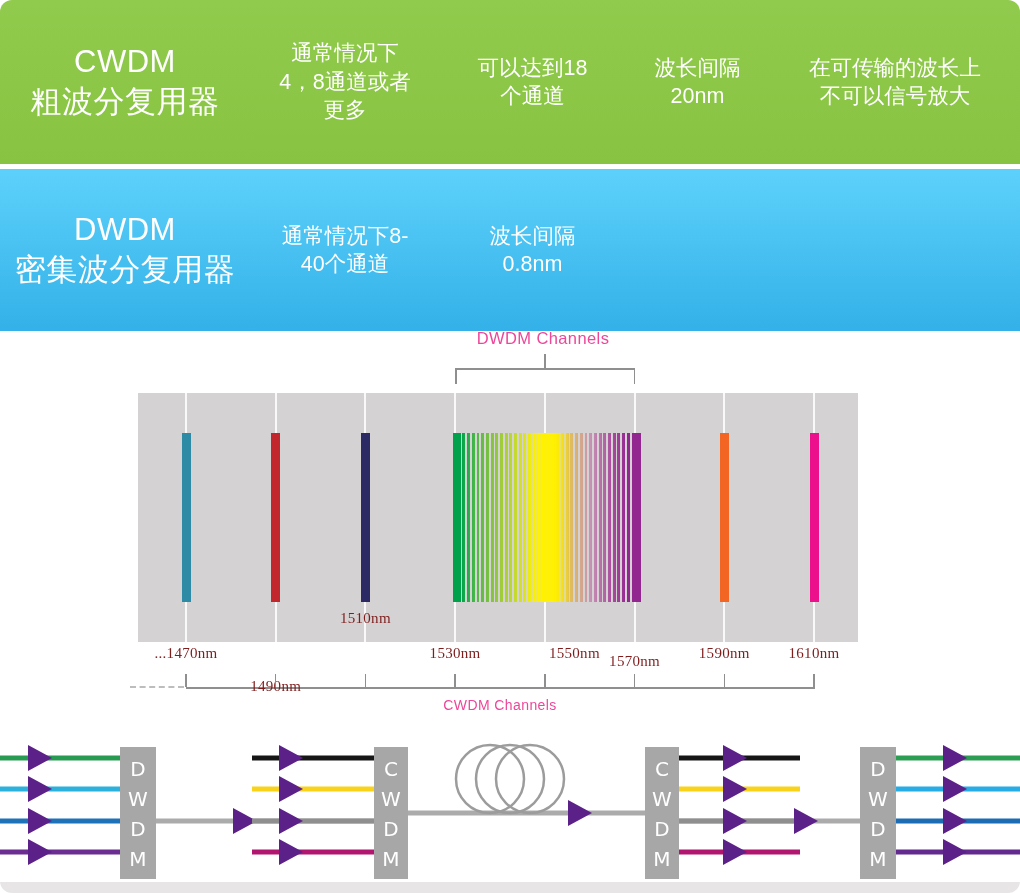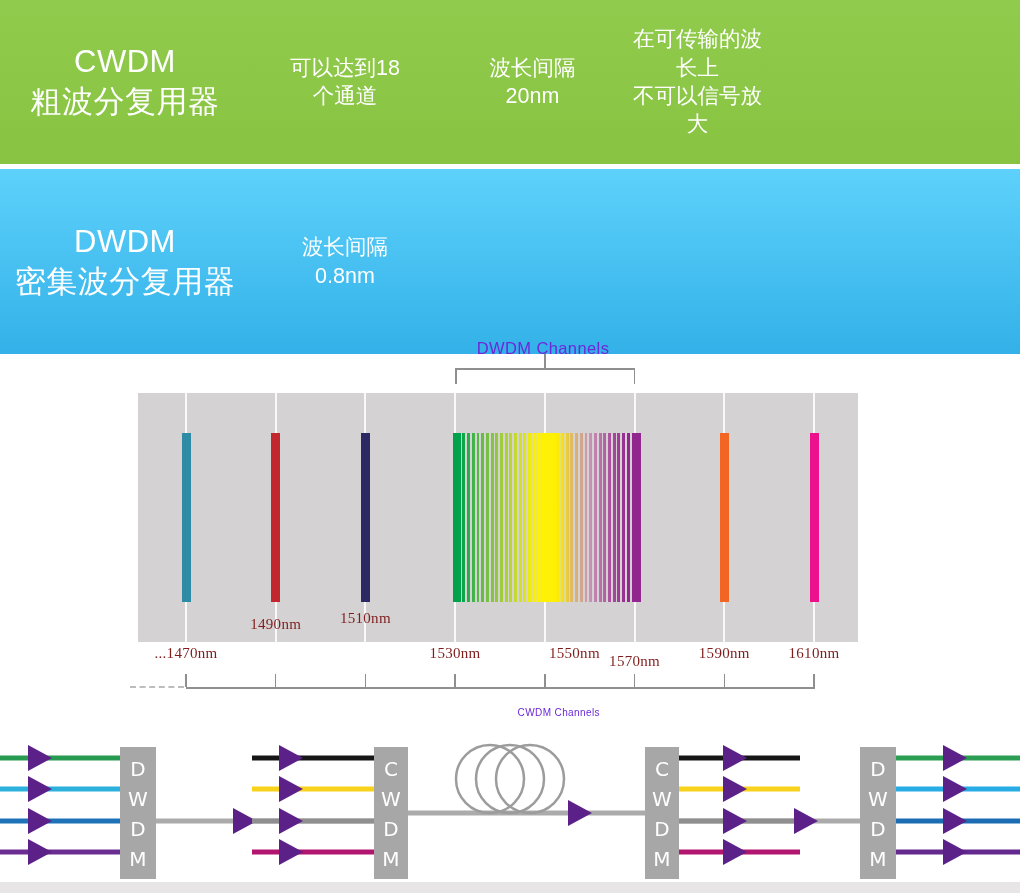--- a/index.html
+++ b/index.html
@@ -1,32 +1,33 @@
 <!DOCTYPE html>
 <html><head>
 <meta charset="utf-8">
 <style>
   html,body{margin:0;padding:0;background:#ffffff;}
   .stage{
     position:relative;width:1020px;height:893px;overflow:hidden;background:#ffffff;
     font-family:"Liberation Sans","DejaVu Sans",sans-serif;
+    border-radius:12px;
   }
   
   .trow{
     display:grid;grid-template-columns:250px 190px 185px 145px 250px;
     align-items:center;color:#ffffff;text-align:center;
   }
   .trow-cwdm{height:164px;margin-bottom:5px;}
-  .trow-dwdm{height:185px;}
+  .trow-dwdm{height:162px;}
   .tcell{white-space:pre-line;font-size:21.5px;line-height:1.32;padding:0 6px;}
   .tcell.title{font-size:31px;line-height:1.28;letter-spacing:.5px;}
   
   .abs{position:absolute;}
   .bracket{background:#8f8f8f;}
-  .spec-label{color:#6d28d9;font-size:16.5px;letter-spacing:.4px;text-align:center;margin-top:10px;}
+  .spec-label{color:#ec4899;font-size:16.5px;letter-spacing:.4px;text-align:center;}
   .band{background:#d4d2d3;}
   .gridline{background:rgba(253,253,253,.9);}
   .chan-bar{}
   .wl-label{color:#7f1d1d;font-size:15px;letter-spacing:.3px;text-align:center;font-family:Liberation Serif, serif;}
   .dense{
     background:
       linear-gradient(90deg, rgba(255,242,0,0) 38%, rgba(255,242,0,.95) 48%, rgba(255,242,0,.95) 53%, rgba(255,242,0,0) 62%),
       repeating-linear-gradient(90deg, rgba(212,210,211,0) 0px, rgba(212,210,211,0) 2.9px, #d4d2d3 2.9px, #d4d2d3 4.7px),
       linear-gradient(90deg,#00a14b 0%,#00a14b 4%,#4db748 12%,#8dc63f 22%,#cedd2b 35%,#fff200 46%,#ffe800 53%,#ddb768 64%,#c793b4 73%,#aa4f9e 84%,#92278f 93%,#92278f 100%);
   }
@@ -37,30 +38,35 @@
 </style>
 </head>
 <body>
 
 <div class="stage">
 
   <div>
     <div class="trow trow-cwdm" style="background: linear-gradient(rgb(144, 203, 77), rgb(136, 195, 65));">
       <div class="tcell title">CWDM
 粗波分复用器</div>
+      <div class="tcell">通常情况下
+4，8通道或者
+更多</div>
       <div class="tcell">可以达到18
 个通道</div>
       <div class="tcell">波长间隔
 20nm</div>
       <div class="tcell">在可传输的波长上
 不可以信号放大</div>
     </div>
     <div class="trow trow-dwdm" style="background: linear-gradient(rgb(93, 209, 251), rgb(51, 177, 232));">
       <div class="tcell title">DWDM
 密集波分复用器</div>
+      <div class="tcell">通常情况下8-
+40个通道</div>
       <div class="tcell">波长间隔
 0.8nm</div>
     </div>
   </div>
 
   <div>
     <div class="abs spec-label" style="left:443px;top:329px;width:200px;">DWDM Channels</div>
 
     <div class="abs bracket" style="left:544px;top:354px;width:1.5px;height:14px;"></div>
     <div class="abs bracket" style="left:455px;top:368px;width:180px;height:1.5px;"></div>
@@ -80,21 +86,21 @@
         <div class="abs gridline" style="left: 495.6px; top: 0px; width: 2px; height: 249px;"></div>
         <div class="abs gridline" style="left: 585.3px; top: 0px; width: 2px; height: 249px;"></div>
         <div class="abs chan-bar" style="left: 581.8px; top: 40px; width: 9px; height: 169px; background: rgb(242, 101, 34);"></div>
         <div class="abs gridline" style="left: 675px; top: 0px; width: 2px; height: 249px;"></div>
         <div class="abs chan-bar" style="left: 671.5px; top: 40px; width: 9px; height: 169px; background: rgb(236, 16, 140);"></div>
         <div class="abs dense" style="left:315px;top:40px;width:188px;height:169px;"></div>
       </div>
 
     <div class="abs dashes" style="left:130px;top:686px;width:54px;"></div>
     <div class="abs bracket" style="left:186px;top:687px;width:629px;height:1.5px;"></div>
-    <div class="abs spec-label" style="left:400px;top:697px;width:200px;font-size:10px;text-align:right;">CWDM Channels</div>
+    <div class="abs spec-label" style="left:400px;top:697px;width:200px;font-size:14px;">CWDM Channels</div>
   </div>
 
   <svg class="abs" style="left:0;top:725px;" width="1020" height="168" viewBox="0 0 1020 168">
       <line x1="0" y1="33" x2="120" y2="33" stroke="#279b52" stroke-width="5"></line>
       <polygon points="52,33 28,20 28,46" fill="#5b2188"></polygon>
       <line x1="0" y1="64" x2="120" y2="64" stroke="#2bb1dc" stroke-width="5"></line>
       <polygon points="52,64 28,51 28,77" fill="#5b2188"></polygon>
       <line x1="0" y1="96" x2="120" y2="96" stroke="#1e72b8" stroke-width="5"></line>
       <polygon points="52,96 28,83 28,109" fill="#5b2188"></polygon>
       <line x1="0" y1="127" x2="120" y2="127" stroke="#6b2d91" stroke-width="5"></line>
@@ -138,21 +144,21 @@
       <text fill="#ffffff" font-size="20" text-anchor="middle" font-family="&quot;DejaVu Sans&quot;,sans-serif"><tspan x="391" y="51">C</tspan><tspan x="391" y="81">W</tspan><tspan x="391" y="111">D</tspan><tspan x="391" y="141">M</tspan></text>
       <rect x="645" y="22" width="34" height="132" fill="#a7a7a7"></rect>
       <text fill="#ffffff" font-size="20" text-anchor="middle" font-family="&quot;DejaVu Sans&quot;,sans-serif"><tspan x="662" y="51">C</tspan><tspan x="662" y="81">W</tspan><tspan x="662" y="111">D</tspan><tspan x="662" y="141">M</tspan></text>
       <rect x="860" y="22" width="36" height="132" fill="#a7a7a7"></rect>
       <text fill="#ffffff" font-size="20" text-anchor="middle" font-family="&quot;DejaVu Sans&quot;,sans-serif"><tspan x="878" y="51">D</tspan><tspan x="878" y="81">W</tspan><tspan x="878" y="111">D</tspan><tspan x="878" y="141">M</tspan></text>
     </svg>
 
   <div class="abs bottom-strip" style="left:0;top:882px;width:1020px;height:11px;"></div>
 <div class="abs wl-label" style="left: 131px; top: 645px; width: 110px;">...1470nm</div>
     <div class="abs bracket" style="left: 185.25px; top: 674px; width: 1.5px; height: 13px;"></div>
-    <div class="abs wl-label" style="left: 220.7px; top: 616px; width: 110px;">1490nm</div>
+    <div class="abs wl-label" style="left: 220.7px; top: 678px; width: 110px;">1490nm</div>
     <div class="abs bracket" style="left: 274.95px; top: 674px; width: 1.5px; height: 13px;"></div>
     <div class="abs wl-label" style="left: 310.4px; top: 610px; width: 110px;">1510nm</div>
     <div class="abs bracket" style="left: 364.65px; top: 674px; width: 1.5px; height: 13px;"></div>
     <div class="abs wl-label" style="left: 400.1px; top: 645px; width: 110px;">1530nm</div>
     <div class="abs bracket" style="left: 454.35px; top: 674px; width: 1.5px; height: 13px;"></div>
     <div class="abs wl-label" style="left: 489.9px; top: 645px; width: 110px; text-align: right;">1550nm</div>
     <div class="abs bracket" style="left: 544.15px; top: 674px; width: 1.5px; height: 13px;"></div>
     <div class="abs wl-label" style="left: 579.6px; top: 653px; width: 110px;">1570nm</div>
     <div class="abs bracket" style="left: 633.85px; top: 674px; width: 1.5px; height: 13px;"></div>
     <div class="abs wl-label" style="left: 669.3px; top: 645px; width: 110px;">1590nm</div>

